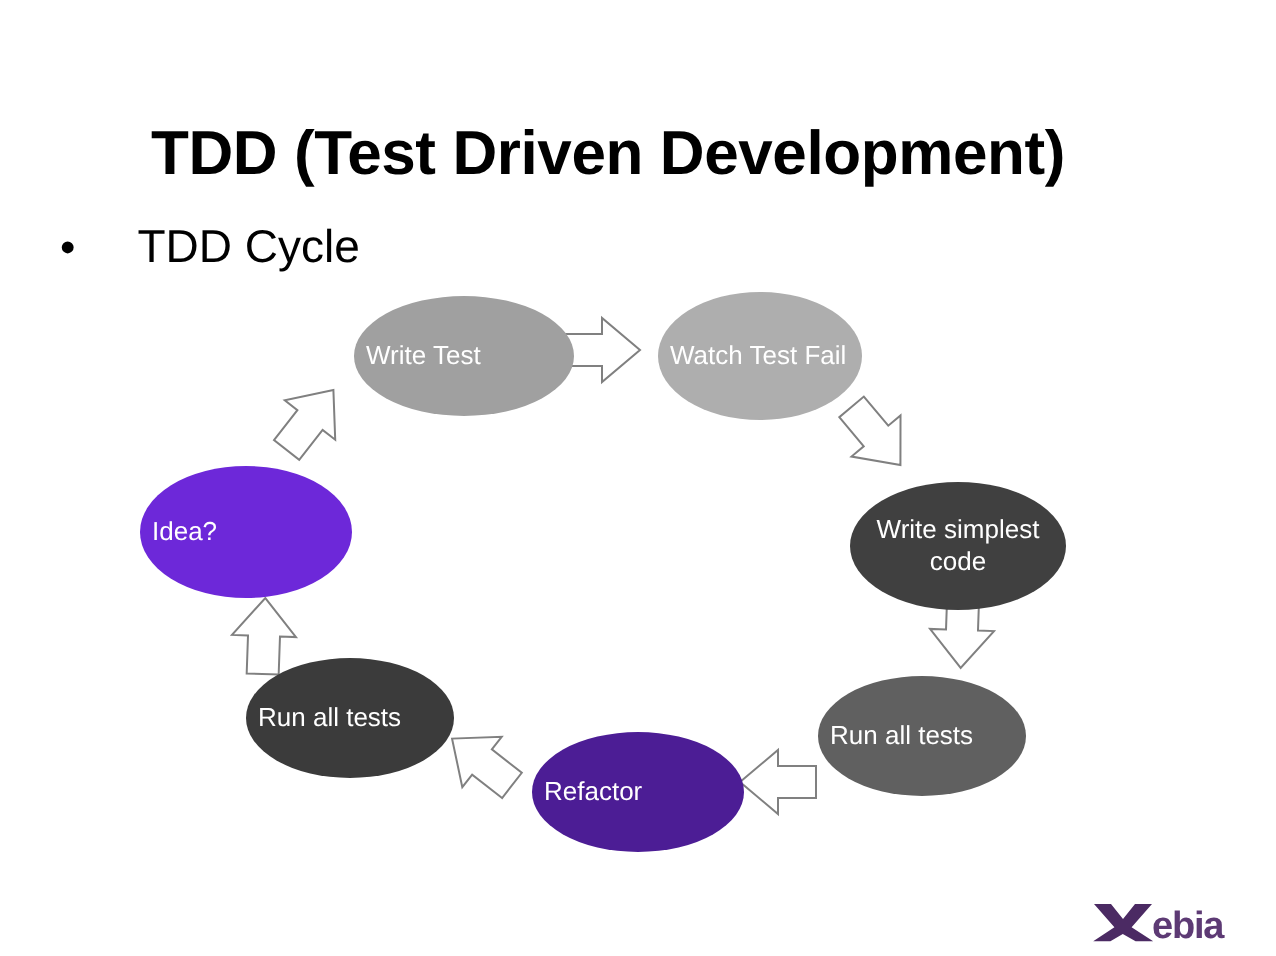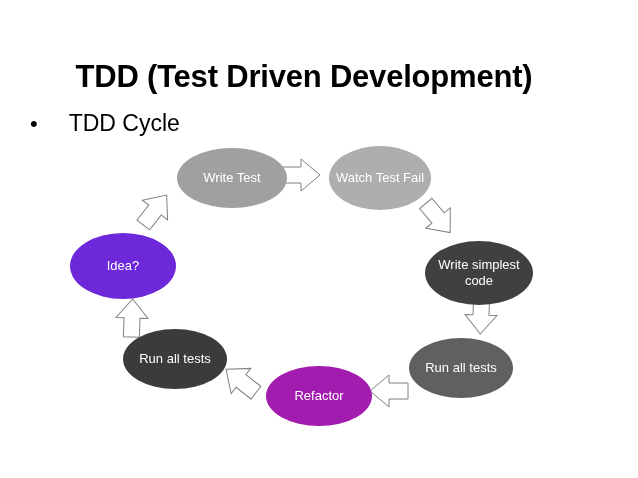--- a/index.html
+++ b/index.html
@@ -73,21 +73,20 @@
     width: 510px;
     height: 300px;
     overflow: visible;
   }
 
   .node-ellipse {
     position: absolute;
     border-radius: 50%;
     display: flex;
     align-items: center;
-    justify-content: center;
     text-align: center;
     color: #ffffff;
     font-size: 13px;
     line-height: 16px;
     box-sizing: border-box;
     padding: 2px 6px;
   }
 
   
   #xebia-logo {
@@ -132,23 +131,31 @@
         </div>
         <div class="node-ellipse" style="left: 274px; top: 8px; width: 102px; height: 64px; background: rgb(174, 174, 174);">
           <span>Watch Test Fail</span>
         </div>
         <div class="node-ellipse" style="left: 370px; top: 103px; width: 108px; height: 64px; background: #404040;">
           <span>Write simplest code</span>
         </div>
         <div class="node-ellipse" style="left: 354px; top: 200px; width: 104px; height: 60px; background: rgb(96, 96, 96);">
           <span>Run all tests</span>
         </div>
-        <div class="node-ellipse" style="left: 211px; top: 228px; width: 106px; height: 60px; background: #a21caf;">
+        <div class="node-ellipse" style="left: 211px; top: 228px; width: 106px; height: 60px; background: #4c1d95;">
           <span>Refactor</span>
         </div>
         <div class="node-ellipse" style="left: 68px; top: 191px; width: 104px; height: 60px; background: rgb(59, 59, 59);">
           <span>Run all tests</span>
         </div>
       </div>
   </div>
 
+  <div id="xebia-logo">
+    <svg viewBox="0 0 78 26" xmlns="http://www.w3.org/2000/svg">
+      <g id="logo-x-group">
+        <path id="logo-x-path" d="M1 4 L9.5 4 L15.5 11.5 L21.5 4 L30 4 L19.8 15.6 L30.6 22.6 L21.8 22.6 L15.4 19.0 L9.2 22.6 L0.6 22.6 L11.2 15.6 Z" fill="#4b2a63"></path>
+      </g>
+      <text id="logo-wordmark" x="30" y="21" font-family="'Liberation Sans', sans-serif" font-size="19" font-weight="bold" letter-spacing="-0.6" fill="#5d3a74">ebia</text>
+    </svg>
+  </div>
 
 </div>
 
 </body></html>

